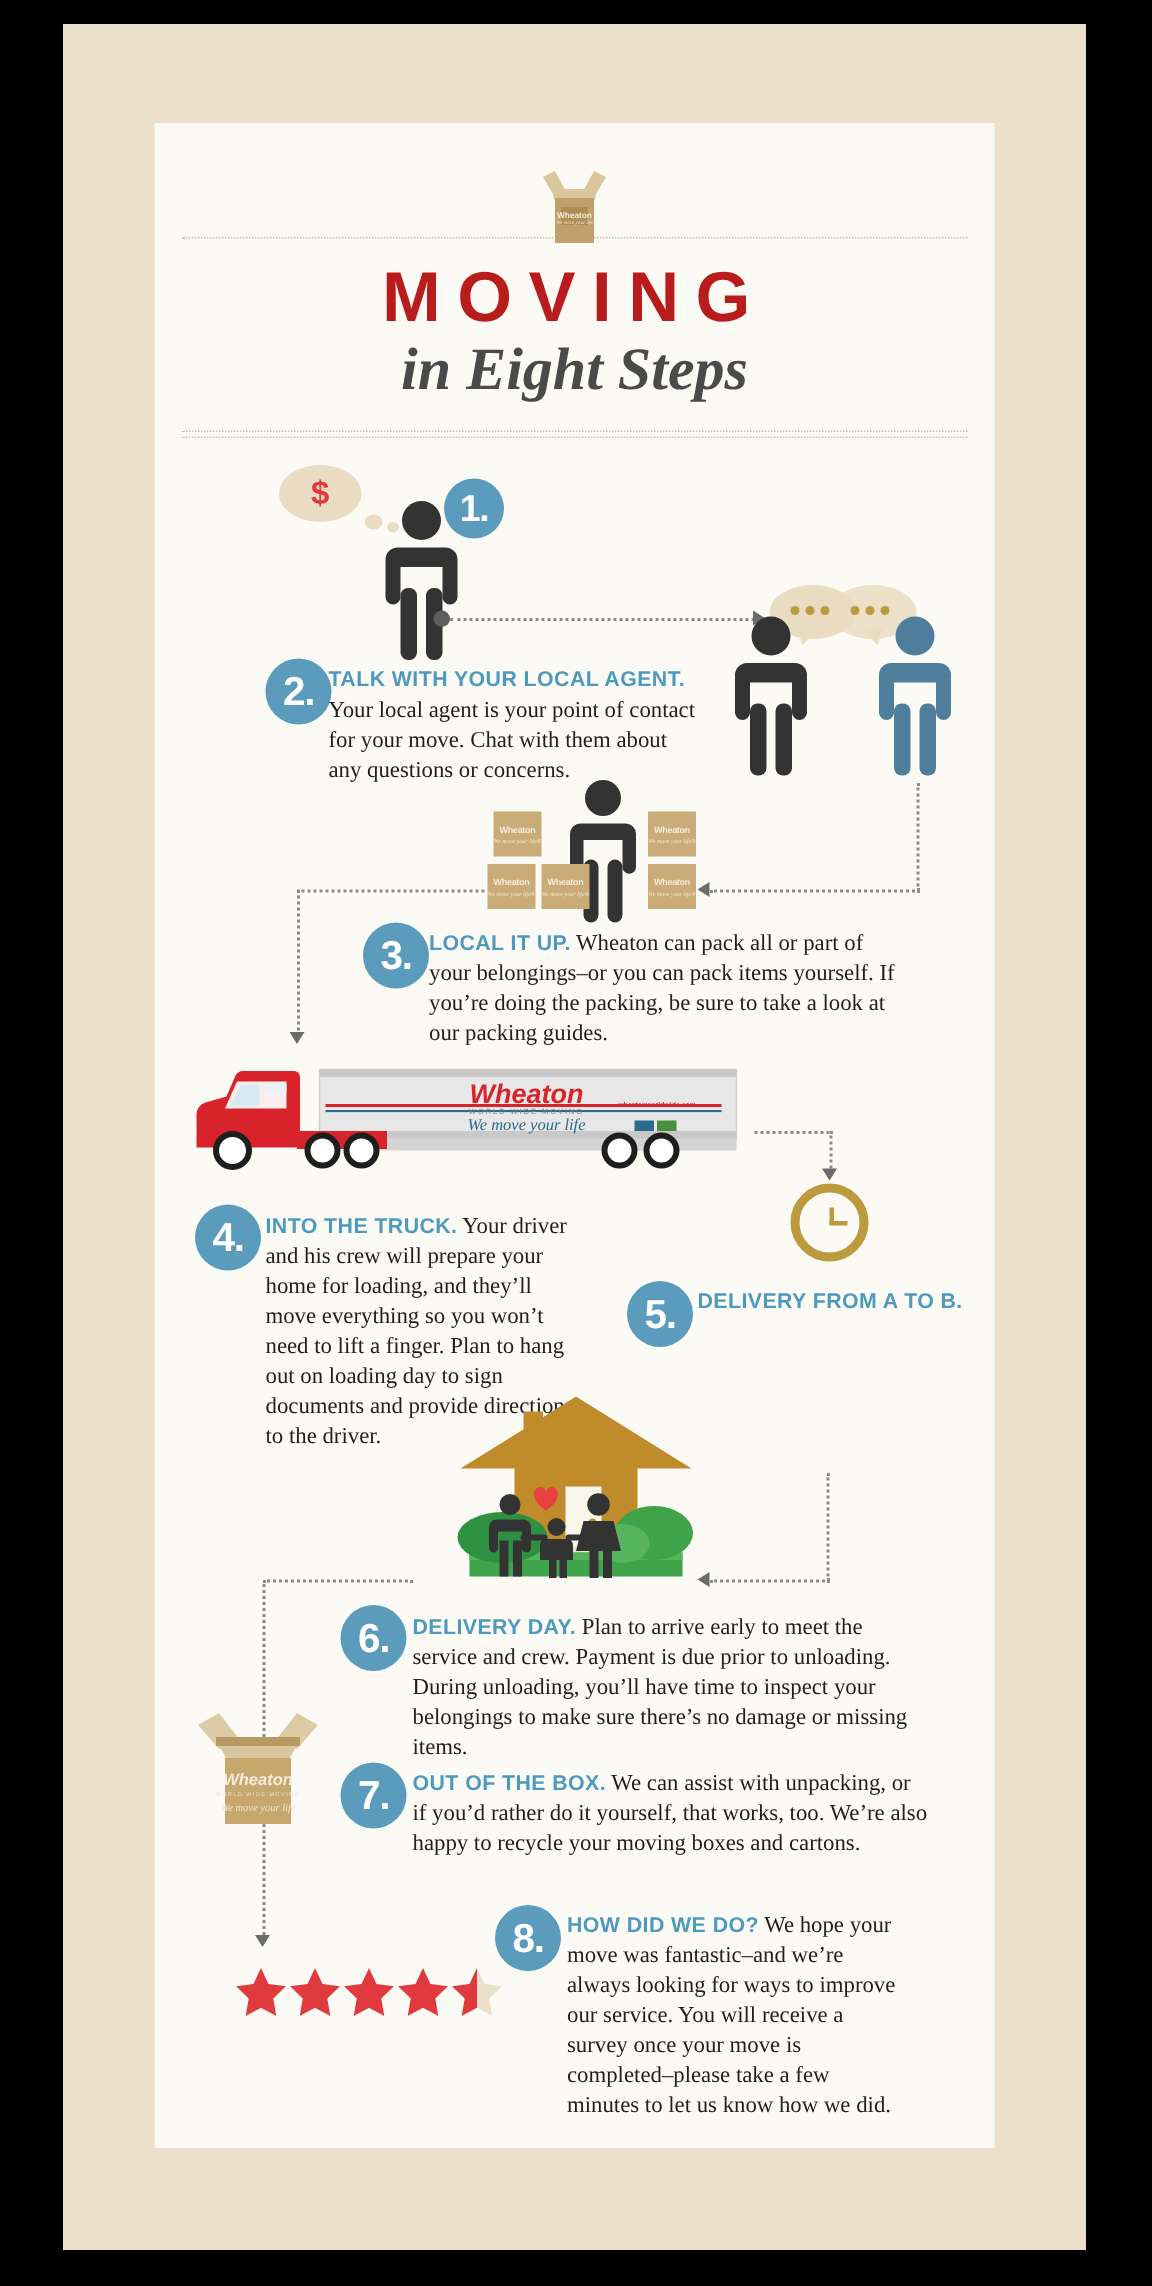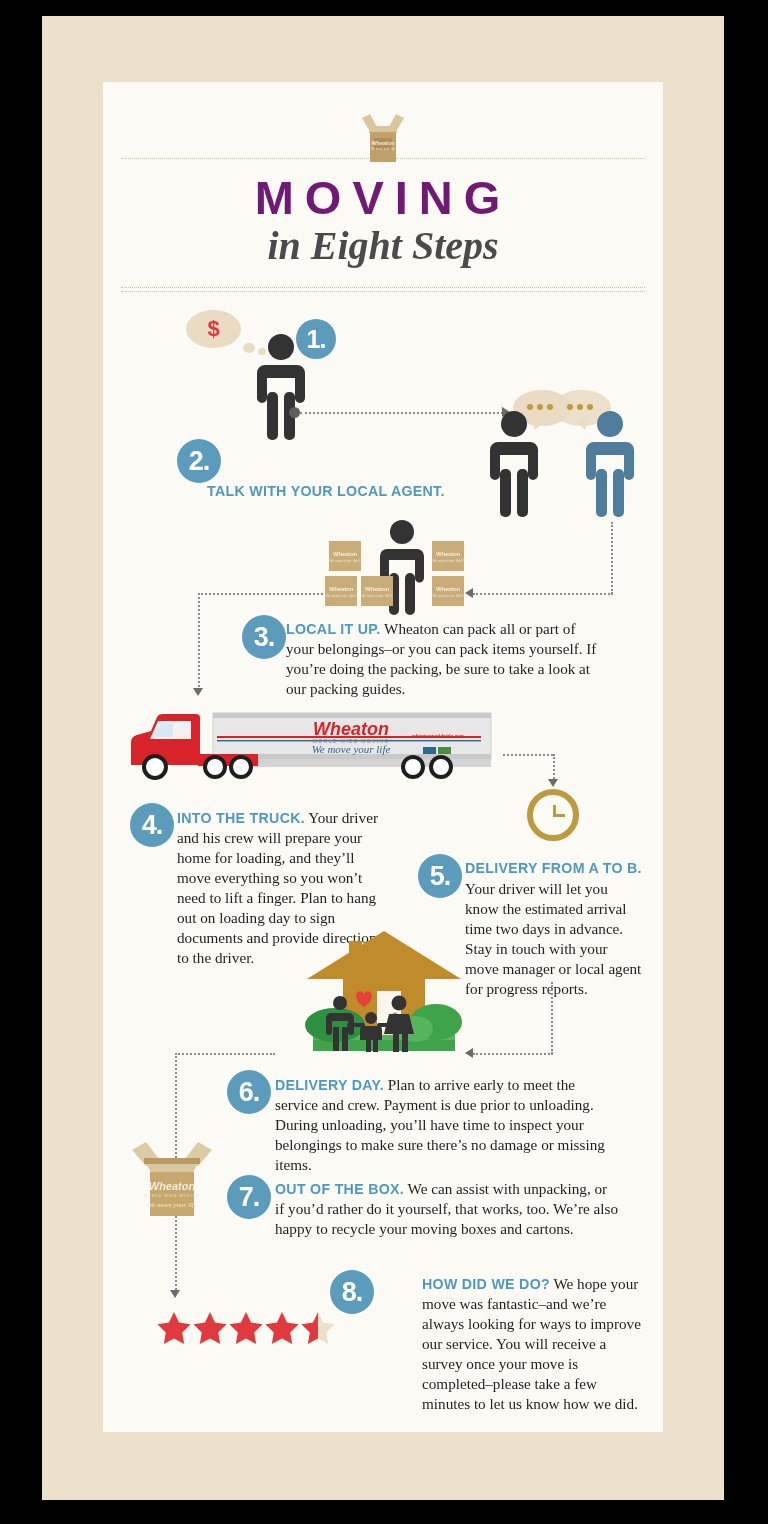--- a/index.html
+++ b/index.html
@@ -10,21 +10,21 @@
   .card{position:absolute;left:103px;top:82px;width:560px;height:1350px;background:#FCFAF5;overflow:hidden;}
 
   
   .hdr-box{position:absolute;left:50%;top:28px;transform:translateX(-50%);width:54px;height:56px;}
   .rule{position:absolute;left:18px;width:524px;border-top:1px dotted #C9BFAC;}
   .rule.r1{top:76px;}
   .rule.r2{top:205px;}
   .rule.r3{top:209px;}
   .title{position:absolute;left:0;right:0;top:88px;text-align:center;
          font-family:"Liberation Sans",sans-serif;font-weight:bold;
-         font-size:47px;letter-spacing:11px;color:#701a75;}
+         font-size:47px;letter-spacing:11px;color:#b91c1c;}
   .subtitle{position:absolute;left:0;right:0;top:140px;text-align:center;
             font-family:"Liberation Serif",serif;font-style:italic;font-weight:bold;
             font-size:40px;color:#4A4A4A;}
   .num{position:absolute;width:40px;height:40px;border-radius:50%;background:#5B9CBD;
        color:#fff;font-family:"Liberation Sans",sans-serif;font-weight:bold;
        font-size:25px;line-height:40px;text-align:center;letter-spacing:-1px;}
   .num.big{width:44px;height:44px;font-size:27px;line-height:44px;}
   .body{position:absolute;font-size:15.2px;line-height:1.32;color:#211E1C;}
   .hd{font-family:"Liberation Sans",sans-serif;font-weight:bold;color:#4E9ABE;
       font-size:14.2px;letter-spacing:.3px;}
@@ -133,22 +133,23 @@
     <div class="svgwrap" style="left:478px;top:328px;">
       <svg width="58" height="110" viewBox="0 0 58 110">
         <circle cx="29" cy="14" r="13" fill="#4E7E9B"></circle>
         <path d="M13 32 h32 a8 8 0 0 1 8 8 v25 a5 5 0 0 1 -10 0 v-20 h-28 v20 a5 5 0 0 1 -10 0 v-25 a8 8 0 0 1 8 -8 z" fill="#4E7E9B"></path>
         <rect x="15" y="59" width="11" height="48" rx="5" fill="#4E7E9B"></rect>
         <rect x="32" y="59" width="11" height="48" rx="5" fill="#4E7E9B"></rect>
       </svg>
     </div>
 
     <div class="num big" style="left:74px;top:357px;">2.</div>
-    <div class="body" style="left:104px;top:362px;width:250px;margin-top:38px;">
+    <div class="body" style="left:116px;top:362px;width:250px;">
       <span class="hd block">TALK WITH YOUR LOCAL AGENT.</span>
+      <span>Your local agent is your point of contact for your move. Chat with them about any questions or concerns.</span>
     </div>
 
     <div class="svgwrap" style="left:272px;top:437px;">
       <svg width="54" height="98" viewBox="0 0 54 98">
         <circle cx="27" cy="13" r="12" fill="#333"></circle>
         <path d="M12 30 h30 a7 7 0 0 1 7 7 v22 a4.5 4.5 0 0 1 -9 0 v-18 h-26 v18 a4.5 4.5 0 0 1 -9 0 v-22 a7 7 0 0 1 7 -7 z" fill="#333"></path>
         <rect x="14" y="54" width="10" height="42" rx="5" fill="#333"></rect>
         <rect x="30" y="54" width="10" height="42" rx="5" fill="#333"></rect>
       </svg>
     </div>
@@ -226,21 +227,20 @@
     <div class="num big" style="left:27px;top:721px;">4.</div>
     <div class="body" style="left:74px;top:726px;width:206px;">
       <span class="hd">INTO THE TRUCK.</span>
       <span>Your driver and his crew will prepare your home for loading, and they’ll move everything so you won’t need to lift a finger. Plan to hang out on loading day to sign documents and provide directions to the driver.</span>
     </div>
 
     <div class="clock" style="left:424px;top:707px;"></div>
     <div class="num big" style="left:315px;top:772px;">5.</div>
     <div class="body" style="left:362px;top:777px;width:178px;">
       <span class="hd block">DELIVERY FROM A TO B.</span>
-      <span>Your driver will let you know the estimated arrival time two days in advance. Stay in touch with your move manager or local agent for progress reports.</span>
     </div>
 
     <div class="svgwrap" style="left:200px;top:845px;">
       <svg width="162" height="130" viewBox="0 0 162 130">
 
         <rect x="46" y="14" width="13" height="26" fill="#C08B2A"></rect>
 
         <path d="M81 4 L158 52 H4 Z" fill="#C08B2A"></path>
 
         <rect x="40" y="50" width="82" height="58" fill="#C08B2A"></rect>
@@ -305,21 +305,21 @@
       </svg>
     </div>
 
     <div class="num big" style="left:124px;top:1093px;">7.</div>
     <div class="body" style="left:172px;top:1097px;width:345px;">
       <span class="hd">OUT OF THE BOX.</span>
       <span>We can assist with unpacking, or if you’d rather do it yourself, that works, too. We’re also happy to recycle your moving boxes and cartons.</span>
     </div>
 
     <div class="num big" style="left:227px;top:1188px;">8.</div>
-    <div class="body" style="left:275px;top:1192px;width:222px;margin-left:44px;">
+    <div class="body" style="left:275px;top:1192px;width:222px;">
       <span class="hd">HOW DID WE DO?</span>
       <span>We hope your move was fantastic–and we’re always looking for ways to improve our service. You will receive a survey once your move is completed–please take a few minutes to let us know how we did.</span>
     </div>
 
     <div class="svgwrap" style="left:52px;top:1225px;">
       <svg width="185" height="42" viewBox="0 0 185 42">
         <defs>
           <symbol id="st" viewBox="0 0 34 33">
             <path d="M17 1 l5 10.6 11.6 1.6 -8.4 8.2 2 11.6 -10.2 -5.5 -10.2 5.5 2 -11.6 -8.4 -8.2 11.6 -1.6 z"></path>
           </symbol>

